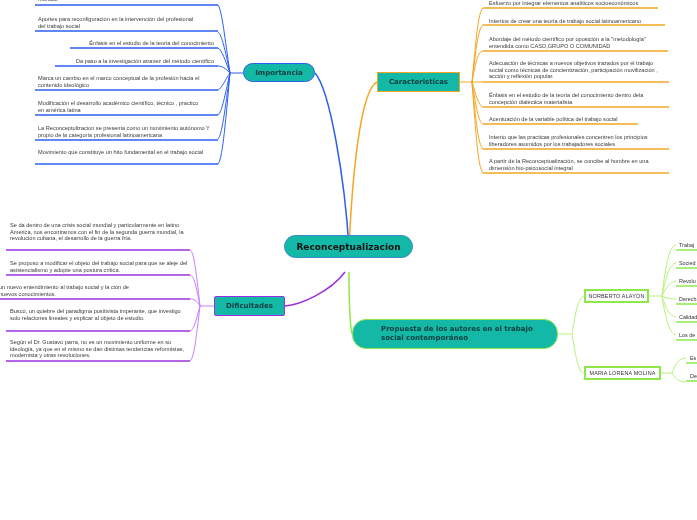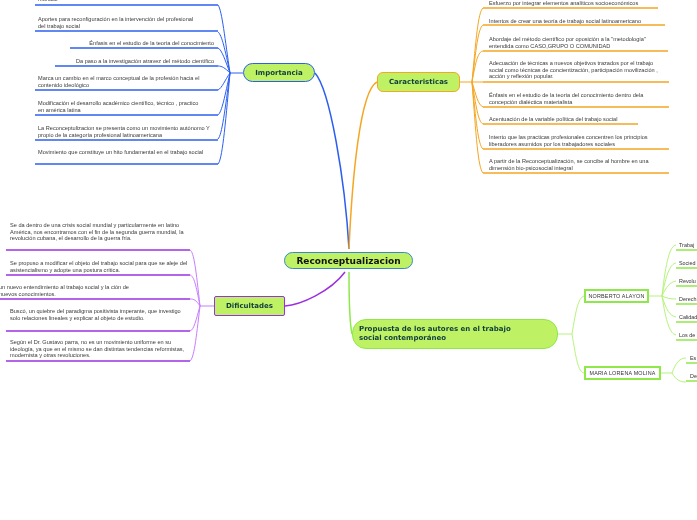--- a/index.html
+++ b/index.html
@@ -16,43 +16,43 @@
     color: #3a3a3a;
     white-space: normal;
     box-sizing: border-box;
     cursor: pointer;
   }
   .leaf.right { text-align: right; }
   .node {
     position: absolute; box-sizing: border-box;
     display: flex; align-items: center; justify-content: center;
     font-family: "DejaVu Sans", sans-serif; font-weight: bold;
-    color: #0f3d3e; background: #bef264; cursor: pointer;
+    color: #0f3d3e; background: #14b8a6; cursor: pointer;
   }
   .central {
-    left: 284px; top: 252px; width: 129px; height: 17px;
+    left: 284px; top: 235px; width: 129px; height: 23px;
     border: 1.5px solid #3a88c9; border-radius: 12px;
     font-size: 9px; color: #111111;
   }
   .importancia {
     left: 243px; top: 63px; width: 72px; height: 19px;
     border: 1.5px solid #2c5ff0; border-radius: 10px; font-size: 7px;
   }
   .caracteristicas {
     left: 377px; top: 72px; width: 83px; height: 20px;
-    border: 1.5px solid #f5a623; border-radius: 6px; font-size: 7px;
+    border: 1.5px solid #f5a623; border-radius: 0; font-size: 7px;
   }
   .dificultades {
     left: 214px; top: 296px; width: 71px; height: 20px;
     border: 1.5px solid #9b30e0; border-radius: 2px; font-size: 7px;
   }
   .propuesta {
     left: 352px; top: 319px; width: 206px; height: 30px;
     border: 1.5px solid #8ee84a; border-radius: 14px; font-size: 7px;
-    justify-content: flex-start; padding-left: 6px; line-height: 9px;
+    justify-content: flex-start; padding-left: 28px; line-height: 9px;
   }
   .author {
     position: absolute; box-sizing: border-box;
     border: 2px solid #8ee84a; background: #fff;
     font-size: 5.4px; color: #333; letter-spacing: 0.2px;
     display: flex; align-items: center; justify-content: center; cursor: pointer;
   }
   .sub {
     position: absolute; font-size: 5.4px; color: #333; white-space: nowrap; cursor: pointer;
   }

